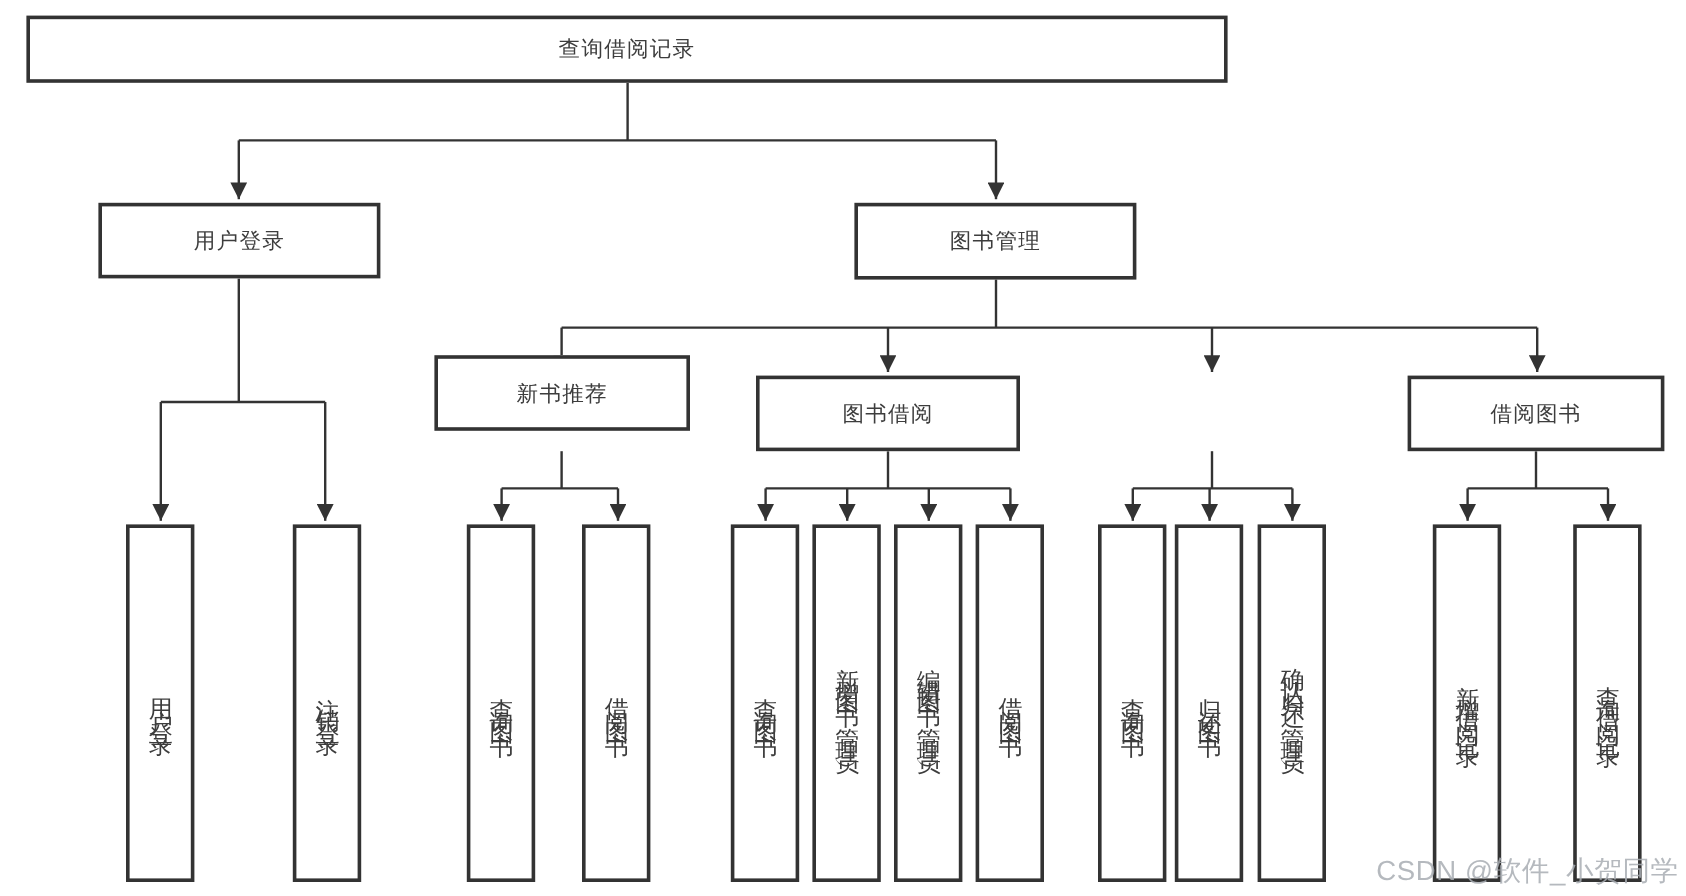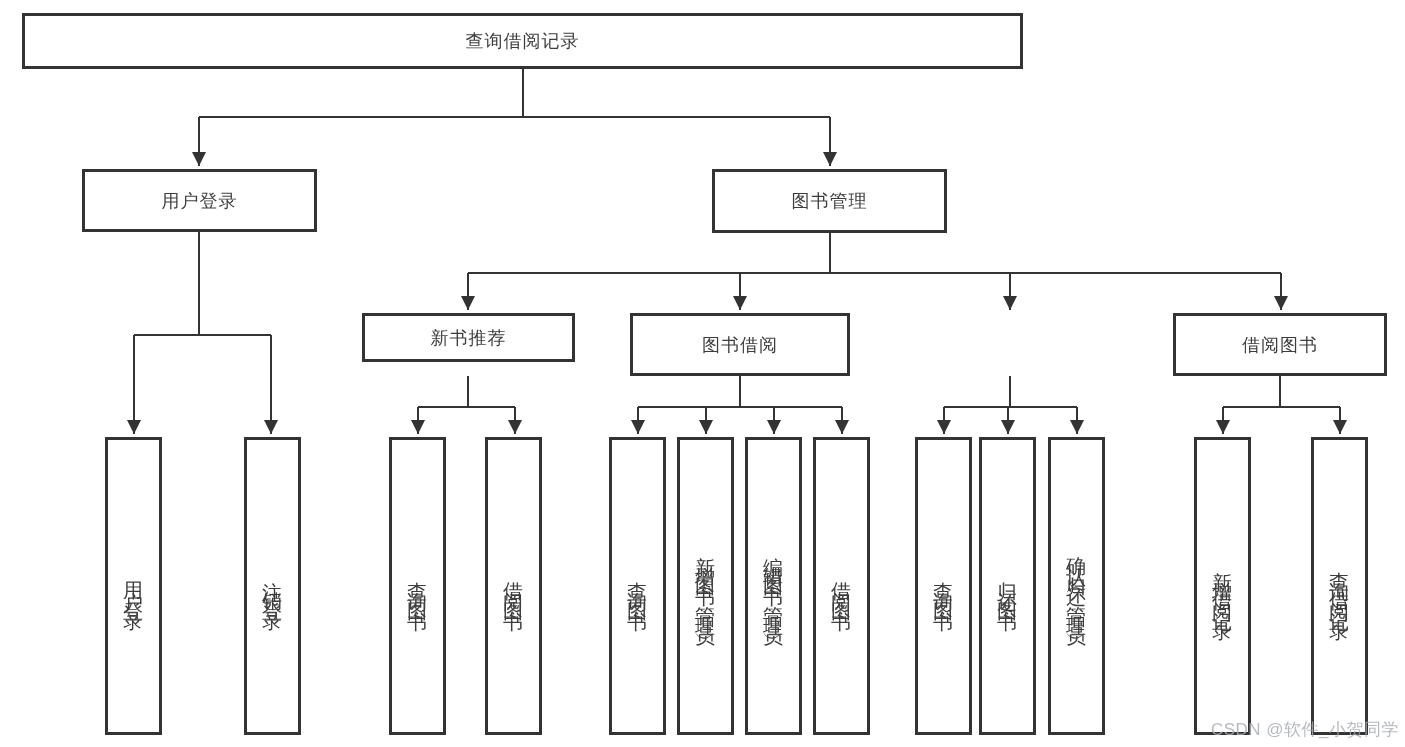--- a/index.html
+++ b/index.html
@@ -12,21 +12,21 @@
     position:absolute;box-sizing:border-box;border:3px solid #333333;background:#ffffff;
     display:flex;align-items:center;justify-content:center;
   }
   .hlabel{font-size:18px;letter-spacing:1px;white-space:nowrap;}
   .vtext{
     writing-mode:vertical-rl;text-orientation:mixed;
     font-size:20px;letter-spacing:10px;line-height:1;white-space:nowrap;
   }
   .watermark{
     position:absolute;right:6px;bottom:6px;z-index:5;
-    font-size:17px;letter-spacing:0.5px;color:rgba(168,173,179,0.85);white-space:nowrap;
+    font-size:23px;letter-spacing:0.5px;color:rgba(168,173,179,0.85);white-space:nowrap;
   }
 </style>
 </head>
 <body>
 
 <div class="stage">
 
   <svg class="connectors" viewBox="0 0 1405 747" xmlns="http://www.w3.org/2000/svg">
     <defs>
       <marker id="arrow" viewBox="0 0 10 10" refX="10" refY="5" markerWidth="9" markerHeight="7" orient="auto-start-reverse">
@@ -81,21 +81,21 @@
     <span class="hlabel">查询借阅记录</span>
   </div>
 
   <div class="box" style="left:82px;top:169px;width:235px;height:63px">
     <span class="hlabel">用户登录</span>
   </div>
   <div class="box" style="left:712px;top:169px;width:235px;height:64px">
     <span class="hlabel">图书管理</span>
   </div>
 
-  <div class="box" style="left:362px;top:313px;width:213px;height:49px">
+  <div class="box" style="left:362px;top:296px;width:213px;height:63px">
     <span class="hlabel">新书推荐</span>
   </div>
   <div class="box" style="left:630px;top:313px;width:220px;height:63px">
     <span class="hlabel">图书借阅</span>
   </div>
   <div class="box" style="left:1173px;top:313px;width:214px;height:63px">
     <span class="hlabel">借阅图书</span>
   </div>
 
   <div class="box" style="left:105px;top:437px;width:57px;height:298px">

